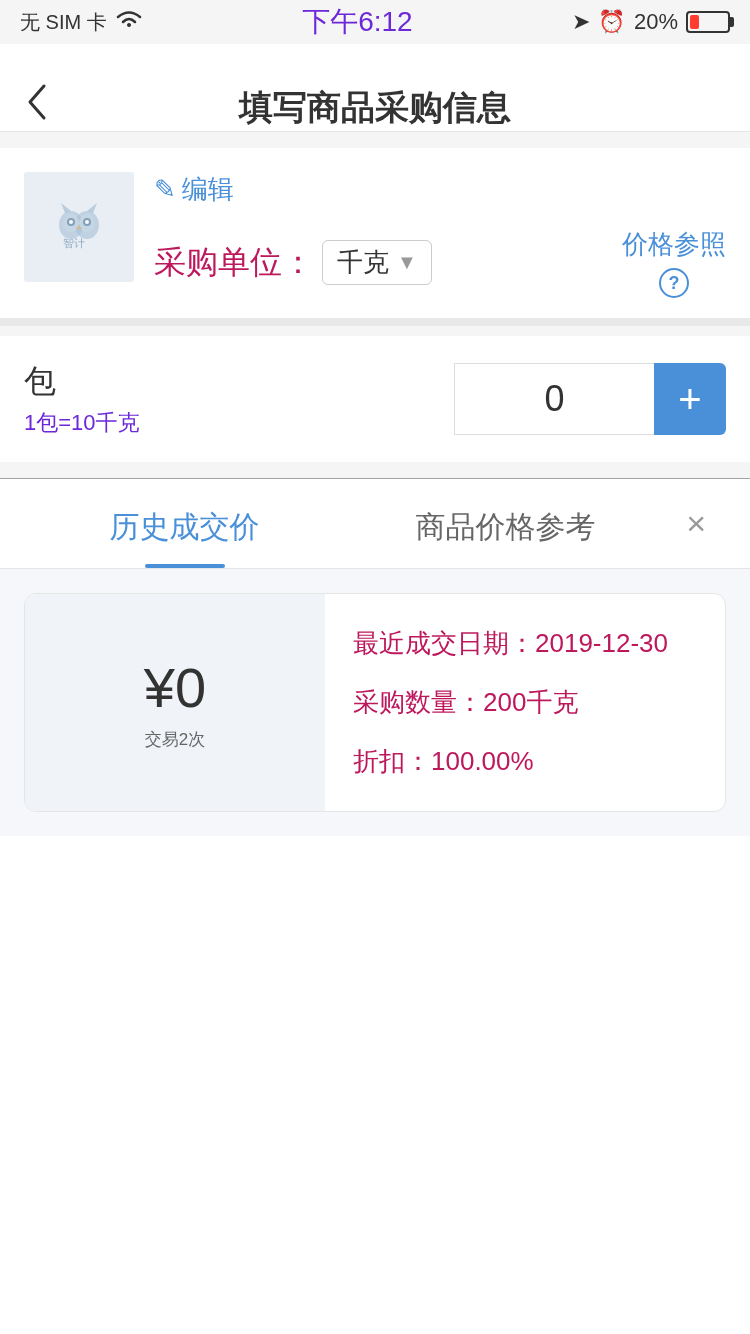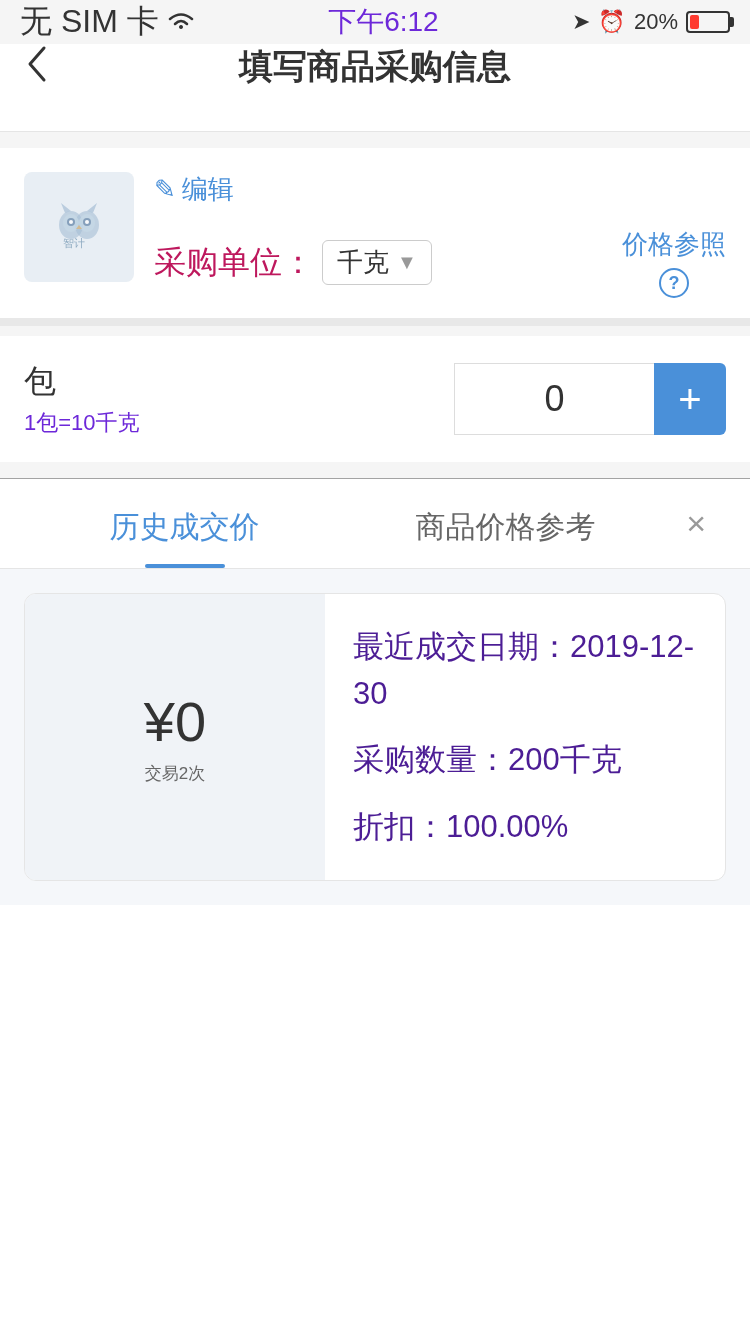--- a/index.html
+++ b/index.html
@@ -20,21 +20,21 @@
       display: flex;
       align-items: center;
       justify-content: space-between;
       padding: 0 20px;
       font-size: 26px;
     }
     .status-left {
       display: flex;
       align-items: center;
       gap: 8px;
-      font-size: 32px;
+      font-size: 20px;
       color: #333;
     }
     .status-center {
       font-size: 28px;
       font-weight: 500;
       color: #6d28d9;
     }
     .status-right {
       display: flex;
       align-items: center;
@@ -69,21 +69,21 @@
       background: #ff3b30;
       border-radius: 2px;
     }
 
     
     .nav-bar {
       width: 750px;
       height: 88px;
       background: #fff;
       display: flex;
-      align-items: flex-start;
+      align-items: flex-end;
       justify-content: center;
       position: relative;
       border-bottom: 1px solid #e5e5e5;
     }
     .nav-back {
       position: absolute;
       left: 24px;
       font-size: 36px;
       color: #333;
       cursor: pointer;
@@ -100,21 +100,21 @@
       margin-top: 16px;
       padding: 24px 24px 20px 24px;
       display: flex;
       align-items: flex-start;
       gap: 20px;
     }
     .product-img {
       width: 110px;
       height: 110px;
       background: #e8eef4;
-      border-radius: 8px;
+      border-radius: 3px;
       display: flex;
       align-items: center;
       justify-content: center;
       flex-shrink: 0;
       color: #8a9bb0;
       font-size: 32px;
     }
     .owl-icon {
       font-size: 40px;
       color: #7a9abf;
@@ -317,22 +317,22 @@
       margin-top: 8px;
     }
     .price-right {
       flex: 1;
       padding: 30px 28px;
       display: flex;
       flex-direction: column;
       gap: 20px;
     }
     .price-detail-row {
-      font-size: 31px;
-      color: #4c1d95;
+      font-size: 26px;
+      color: #be185d;
       line-height: 1.5;
     }
   </style>
 </head>
 <body>
 
 <div class="status-bar">
   <div class="status-left">
     <span>无 SIM 卡</span>
     <span>

